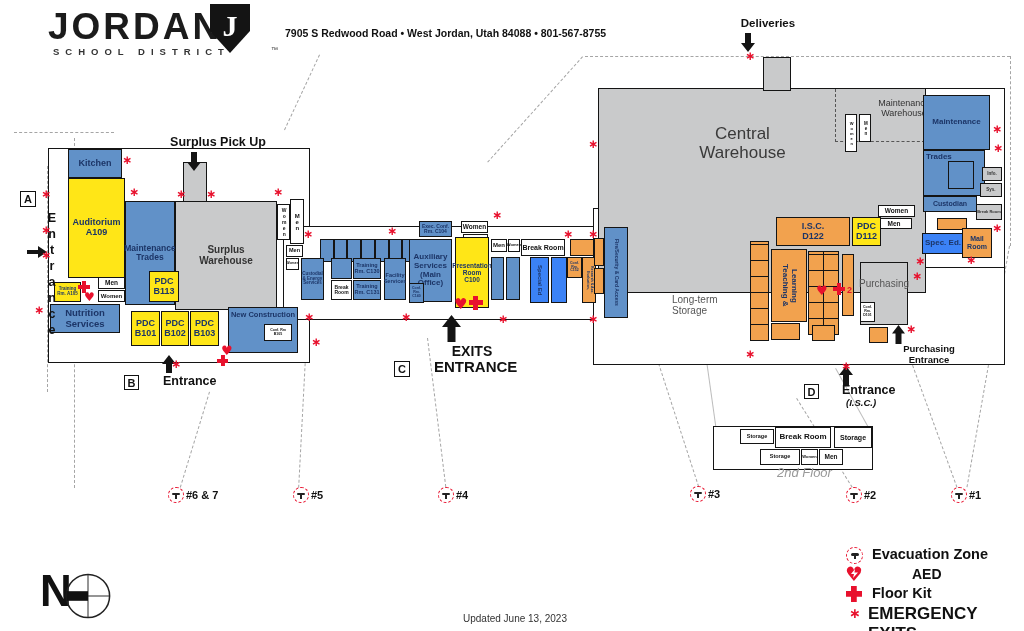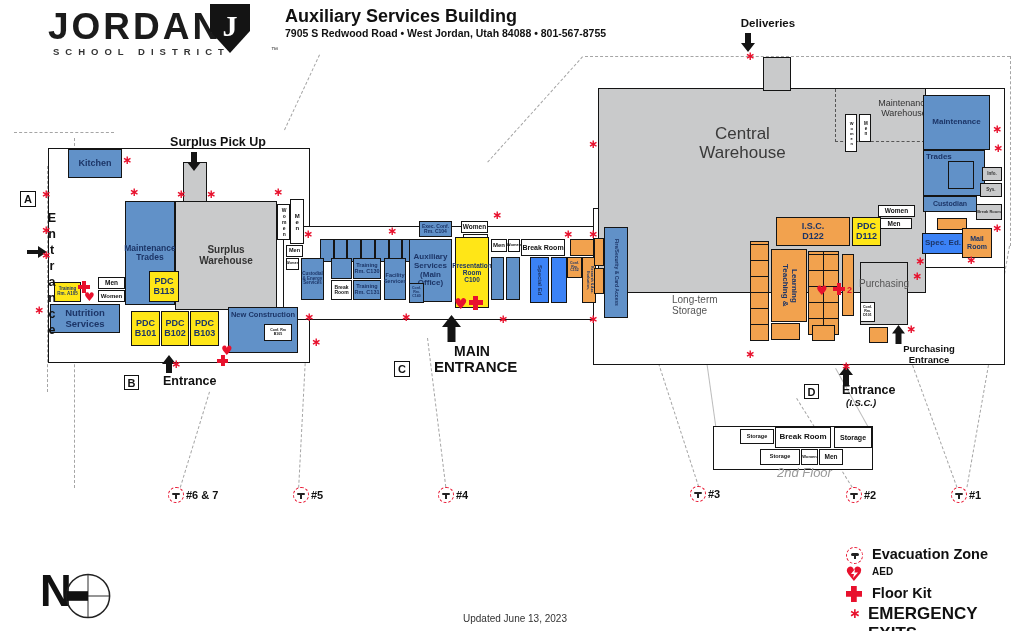--- a/index.html
+++ b/index.html
@@ -57,21 +57,20 @@
 <div id="stage">
 
   <div class="lab" style="left:28px;top:6px;font-size:37px;font-weight:bold;letter-spacing:3px;color:#1b1b1b;">JORDAN</div>
   <div class="lab" style="left:33px;top:47px;font-size:9.5px;letter-spacing:6px;font-weight:bold;color:#333;">SCHOOL DISTRICT</div>
   <div style="position:absolute;left:210px;top:4px;width:40px;height:49px;background:#141414;
               clip-path:polygon(0 0,100% 0,100% 55%,50% 100%,0 55%);display:flex;align-items:center;
               justify-content:center;">
     <span style="color:#fff;font-family:'Liberation Serif',serif;font-size:30px;font-weight:bold;margin-top:-6px;">J</span>
   </div>
   <div class="lab" style="left:251px;top:46px;font-size:7px;color:#333;">™</div>
-  <div class="lab" style="left:265px;top:6px;font-size:18px;font-weight:bold;color:#111;">Auxiliary Services Building</div>
   <div class="lab" style="left:265px;top:28px;font-size:10.5px;font-weight:bold;color:#111;">7905 S Redwood Road • West Jordan, Utah 84088 • 801-567-8755</div>
 
   <div class="dh" style="left:585px;top:56px;width:425px;"></div>
   <div class="dv" style="left:1010px;top:56px;height:190px;"></div>
   <div class="dr" style="left:1010px;top:246px;width:245px;transform:rotate(100deg);"></div>
   <div class="dv" style="left:47px;top:166px;height:226px;"></div>
   <div class="dv" style="left:74px;top:138px;height:350px;"></div>
   <div class="dr" style="left:210px;top:392px;width:100px;transform:rotate(107deg);"></div>
   <div class="dr" style="left:307px;top:338px;width:150px;transform:rotate(93deg);"></div>
   <div class="dr" style="left:428px;top:338px;width:150px;transform:rotate(83deg);"></div>
@@ -97,20 +96,22 @@
 Warehouse</div>
   <div class="mwdash" style="left:835px;top:89px;width:90px;height:53px;"></div>
   <div class="lab plain" style="left:845px;top:98px;width:78px;font-size:9px;color:#333;text-align:center;">Maintenance
 Warehouse</div>
   <div class="lab plain" style="left:652px;top:294px;width:100px;font-size:10px;color:#555;">Long-term
 Storage</div>
   <div class="r whiter vu" style="left:845px;top:114px;width:12px;height:38px;font-size:4px;letter-spacing:0;">Women</div>
   <div class="r whiter vu" style="left:859px;top:114px;width:12px;height:28px;font-size:4.5px;letter-spacing:0;">Men</div>
 
   <div class="r blue" style="left:68px;top:149px;width:54px;height:29px;font-size:9px;">Kitchen</div>
+  <div class="r yellow" style="left:68px;top:178px;width:57px;height:100px;font-size:9px;">Auditorium
+A109</div>
   <div class="r blue" style="left:125px;top:201px;width:50px;height:104px;font-size:8.5px;">Maintenance
 Trades</div>
   <div class="r grayr" style="left:175px;top:201px;width:102px;height:109px;font-size:10px;">Surplus
 Warehouse</div>
   <div class="r grayr" style="left:183px;top:162px;width:24px;height:40px;"></div>
   <div class="r yellow" style="left:54px;top:282px;width:27px;height:20px;font-size:4.5px;">Training
 Rm. A105</div>
   <div class="r whiter" style="left:98px;top:277px;width:27px;height:12px;font-size:6.5px;">Men</div>
   <div class="r whiter" style="left:98px;top:290px;width:27px;height:12px;font-size:6px;">Women</div>
   <div class="r yellow" style="left:149px;top:271px;width:30px;height:31px;font-size:9px;">PDC
@@ -241,21 +242,21 @@
       </svg>
   </div>
   <div class="ltr" style="left:124px;top:375px;width:15px;height:15px;">B</div>
   <div class="lab" style="left:143px;top:374px;font-size:12.5px;font-weight:bold;color:#111;">Entrance</div>
 
   <div class="arrow" style="left:442px;top:315px;">
     <svg width="19" height="27" viewBox="0 0 19 27">
         <path d="M9.5 0 L19 12 H13.5 V27 H5.5 V12 H0 Z" fill="#141414"></path>
       </svg>
   </div>
-  <div class="lab" style="left:418px;top:344px;width:68px;font-size:14px;font-weight:bold;color:#111;text-align:center;">MAIN</div>
+  <div class="lab" style="left:418px;top:344px;width:68px;font-size:14px;font-weight:bold;color:#111;text-align:center;">EXITS</div>
   <div class="ltr" style="left:394px;top:361px;width:16px;height:16px;">C</div>
   <div class="lab" style="left:414px;top:359px;font-size:15px;font-weight:bold;color:#111;">ENTRANCE</div>
 
   <div class="arrow" style="left:839px;top:366px;">
     <svg width="14" height="19" viewBox="0 0 14 19">
         <path d="M7 0 L14 9 H10 V19 H4 V9 H0 Z" fill="#141414"></path>
       </svg>
   </div>
   <div class="ltr" style="left:804px;top:384px;width:15px;height:15px;">D</div>
   <div class="lab" style="left:822px;top:383px;font-size:12.5px;font-weight:bold;color:#111;">Entrance</div>
@@ -356,21 +357,21 @@
   <span class="ex" style="left:745px;top:348px;">∗</span>
 
   <span class="evac" style="position:absolute;left:846px;top:547px;width:15px;height:15px;">
       <span class="tree"></span>
     </span>
   <div class="legend-label" style="left:872px;top:546px;font-size:14.5px;">Evacuation Zone</div>
   <span class="heart" style="left:845px;top:564px;font-size:20px;">♥</span>
   <svg style="position:absolute;left:851px;top:569px;" width="7" height="9" viewBox="0 0 7 9">
     <polygon points="4,0 0,5 3,5 2,9 7,3.5 3.5,3.5" fill="#fff"></polygon>
     </svg>
-  <div class="legend-label" style="left:872px;top:566px;font-size:10px;text-align:center;">AED</div>
+  <div class="legend-label" style="left:912px;top:566px;font-size:14px;text-align:center;">AED</div>
   <span class="cross" style="left:846px;top:586px;width:16px;height:16px;"></span>
   <div class="legend-label" style="left:872px;top:585px;font-size:14.5px;">Floor Kit</div>
   <span class="ex" style="left:849px;top:606px;font-size:14px;">∗</span>
   <div class="legend-label" style="left:868px;top:604px;font-size:17px;">EMERGENCY EXITS</div>
 
   <div class="lab" style="left:20px;top:566px;font-size:44px;font-weight:bold;color:#111;">N</div>
   <svg style="position:absolute;left:64px;top:572px;" width="48" height="48" viewBox="0 0 50 50">
     <circle cx="25" cy="25" r="22.5" fill="none" stroke="#222" stroke-width="1.6"></circle>
     <line x1="2.5" y1="25" x2="47.5" y2="25" stroke="#222" stroke-width="1"></line>
     <line x1="25" y1="2.5" x2="25" y2="47.5" stroke="#222" stroke-width="1"></line>

